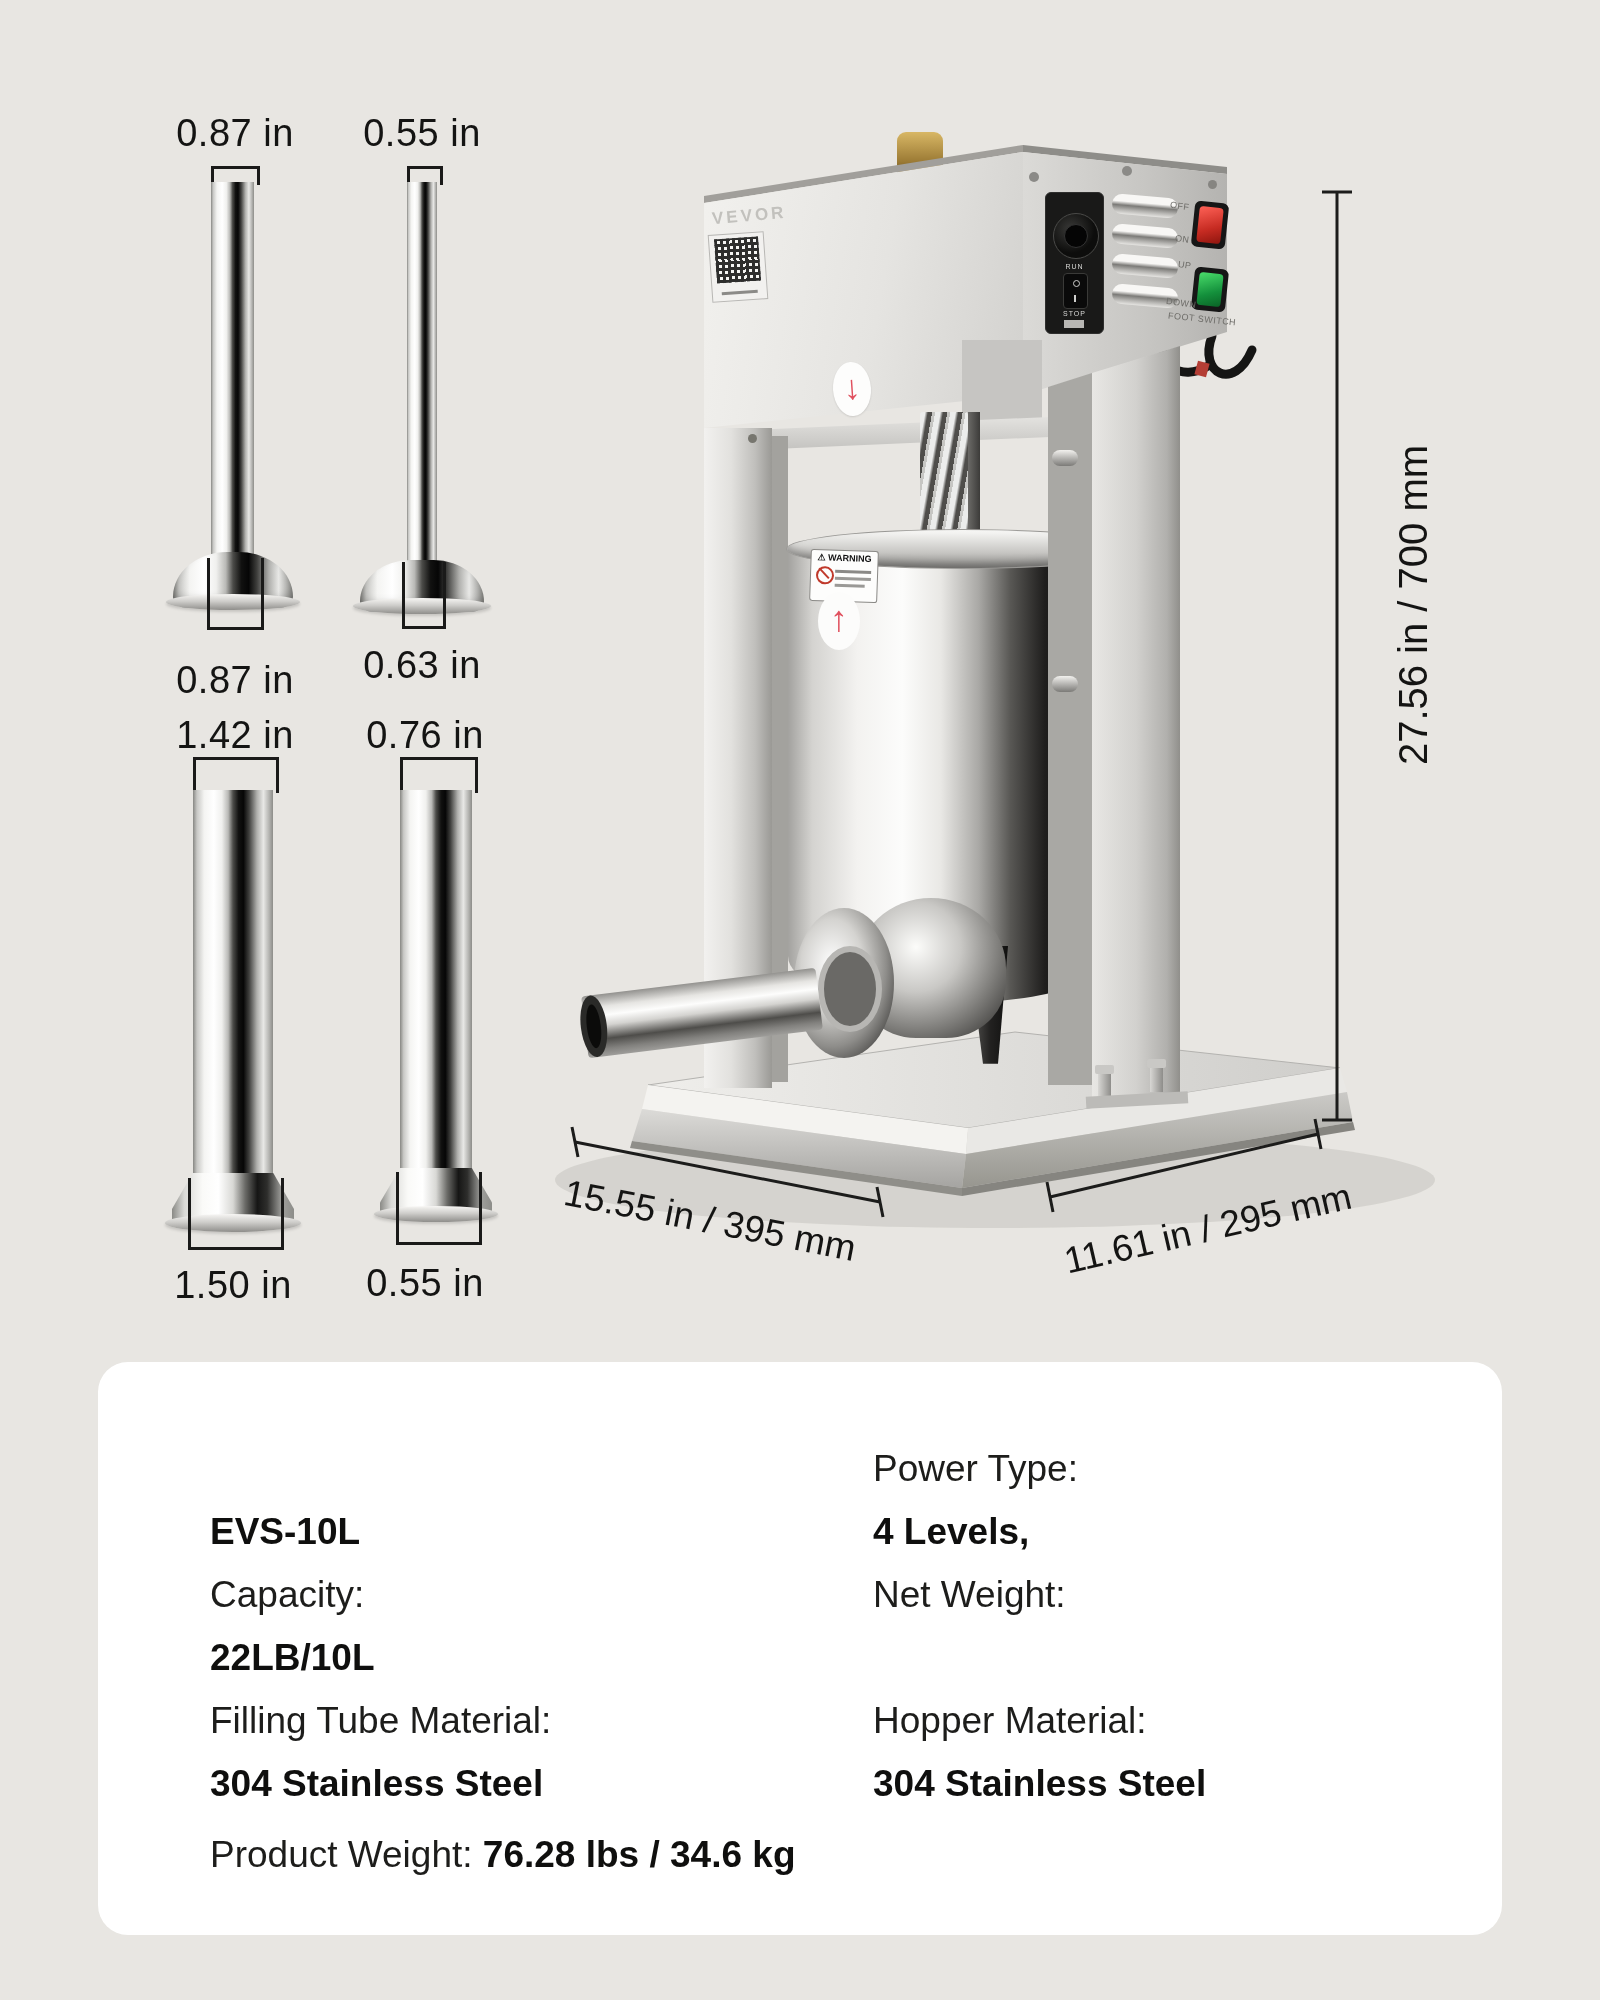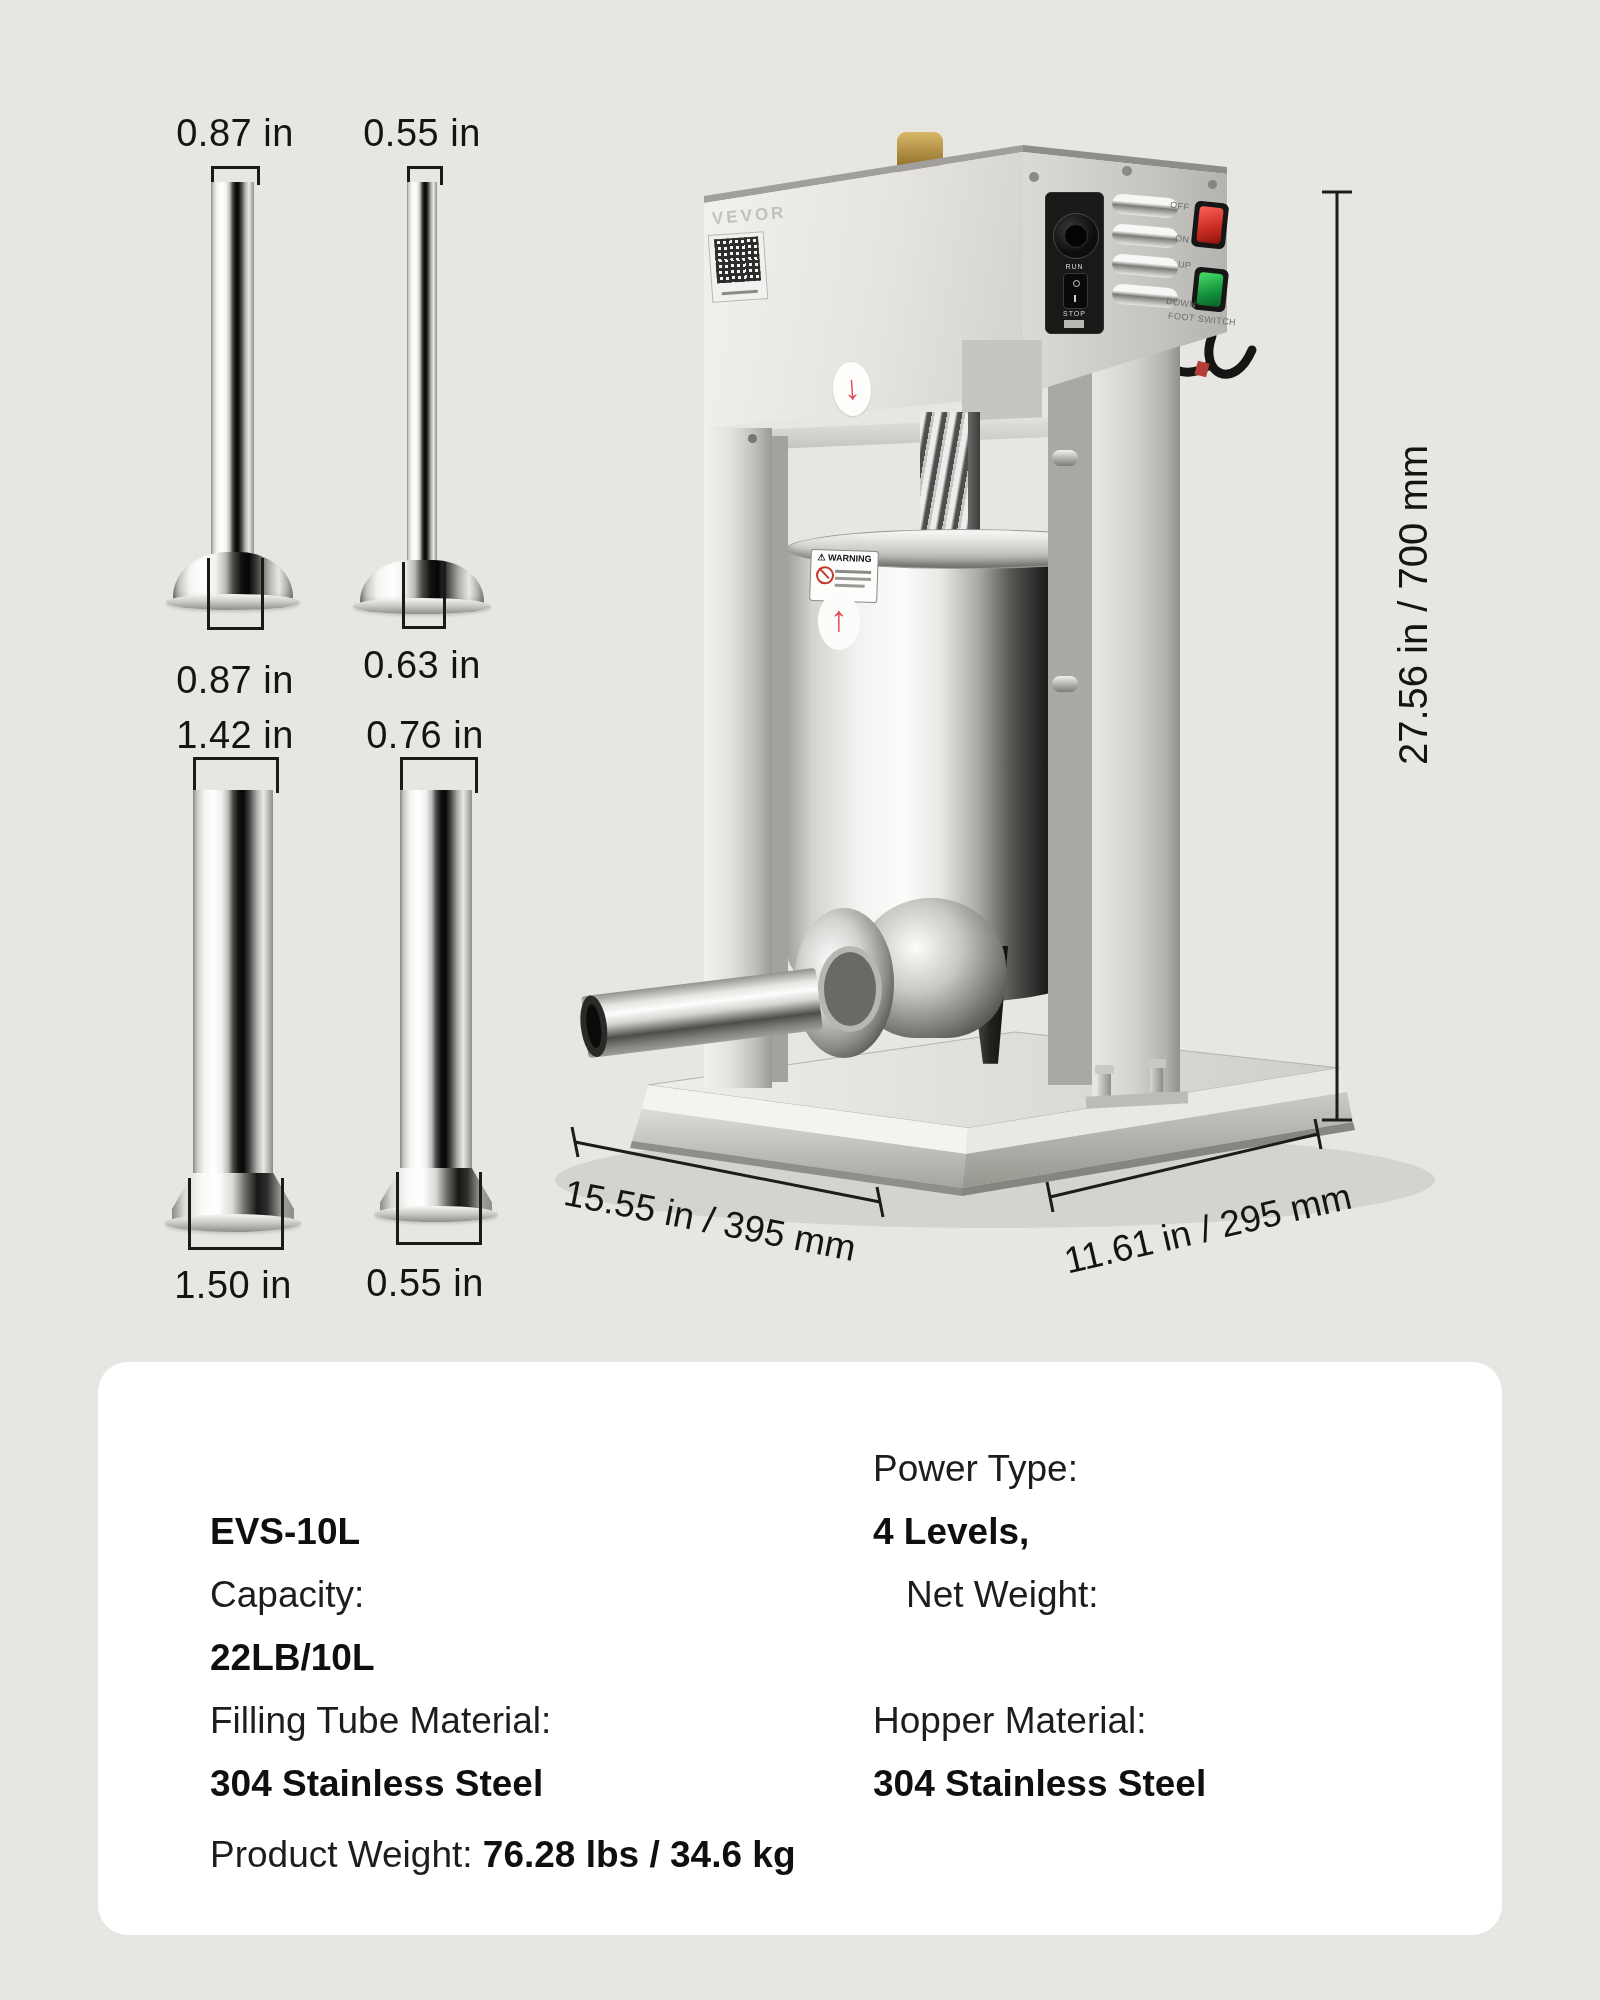--- a/index.html
+++ b/index.html
@@ -229,16 +229,16 @@
 
   <div class="spec-line" style="left:112px;top:149px;"><b>EVS-10L</b></div>
   <div class="spec-line" style="left:112px;top:212px;">Capacity:</div>
   <div class="spec-line" style="left:112px;top:275px;"><b>22LB/10L</b></div>
   <div class="spec-line" style="left:112px;top:338px;">Filling Tube Material:</div>
   <div class="spec-line" style="left:112px;top:401px;"><b>304 Stainless Steel</b></div>
   <div class="spec-line" style="left:112px;top:472px;"><span>Product Weight: </span><b>76.28 lbs / 34.6 kg</b></div>
 
   <div class="spec-line" style="left:775px;top:86px;">Power Type:</div>
   <div class="spec-line" style="left:775px;top:149px;"><b>4 Levels,</b></div>
-  <div class="spec-line" style="left:808px;top:212px;text-align:center;">Net Weight:</div>
+  <div class="spec-line" style="left:775px;top:212px;text-align:center;">Net Weight:</div>
   <div class="spec-line" style="left:775px;top:338px;">Hopper Material:</div>
   <div class="spec-line" style="left:775px;top:401px;"><b>304 Stainless Steel</b></div>
 </div>
 
 </body></html>

